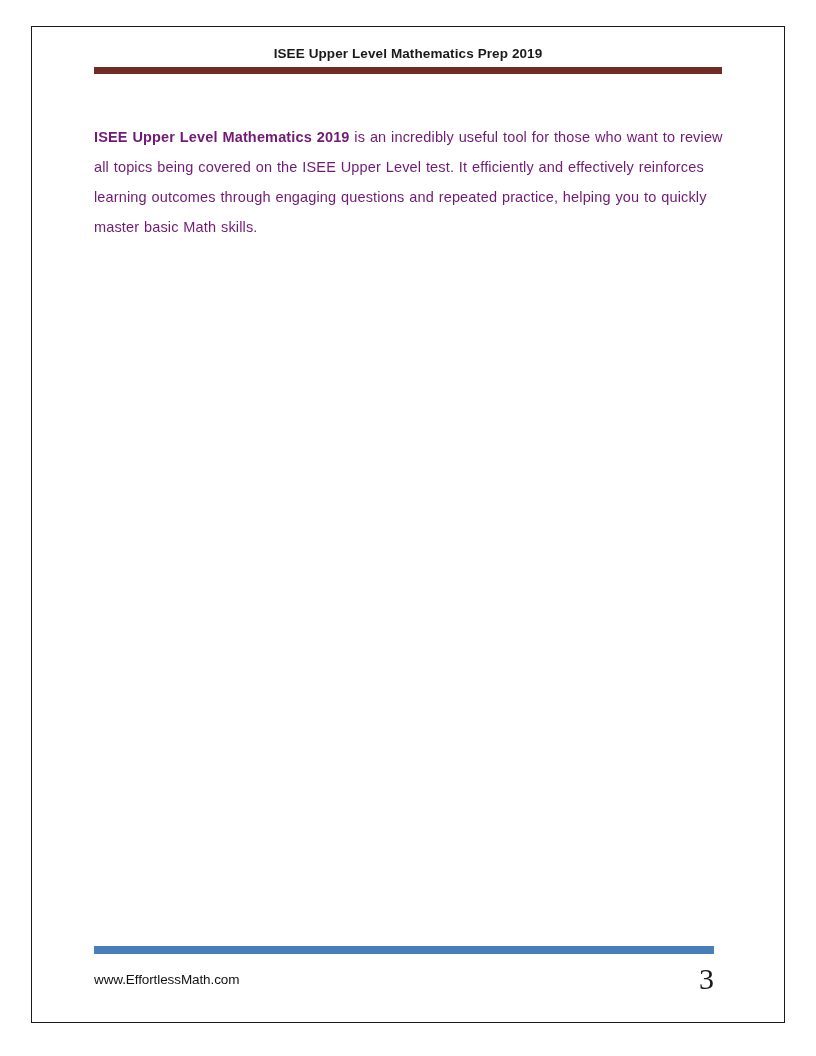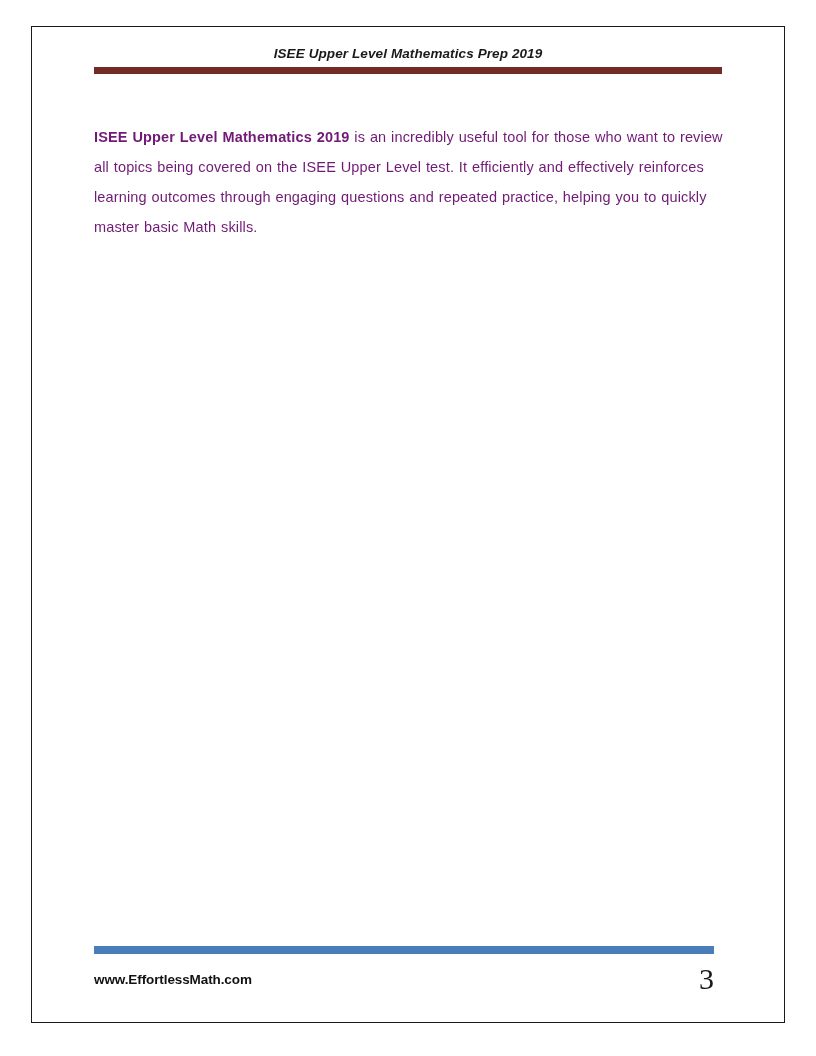--- a/index.html
+++ b/index.html
@@ -34,21 +34,20 @@
   }
   .content {
     position: absolute;
     left: 94px;
     top: 45px;
     width: 628px;
   }
   .header-title {
     font-size: 13.5px;
     font-weight: bold;
-    font-style: italic;
     color: #1a1a1a;
     text-align: center;
     letter-spacing: 0.1px;
     line-height: 18px;
     white-space: nowrap;
   }
   .header-rule {
     margin-top: 4px;
     width: 628px;
     height: 7px;
@@ -83,21 +82,21 @@
   .footer-row {
     position: relative;
     margin-top: 12px;
     height: 32px;
   }
   .footer-site {
     position: absolute;
     left: 0;
     top: 6px;
     font-size: 13.5px;
-    font-weight: bold;
+    font-weight: normal;
     color: #111111;
     letter-spacing: -0.1px;
   }
   .footer-page {
     position: absolute;
     right: 8px;
     top: -4px;
     font-family: "Liberation Serif", serif;
     font-size: 30px;
     color: #1a1a1a;

